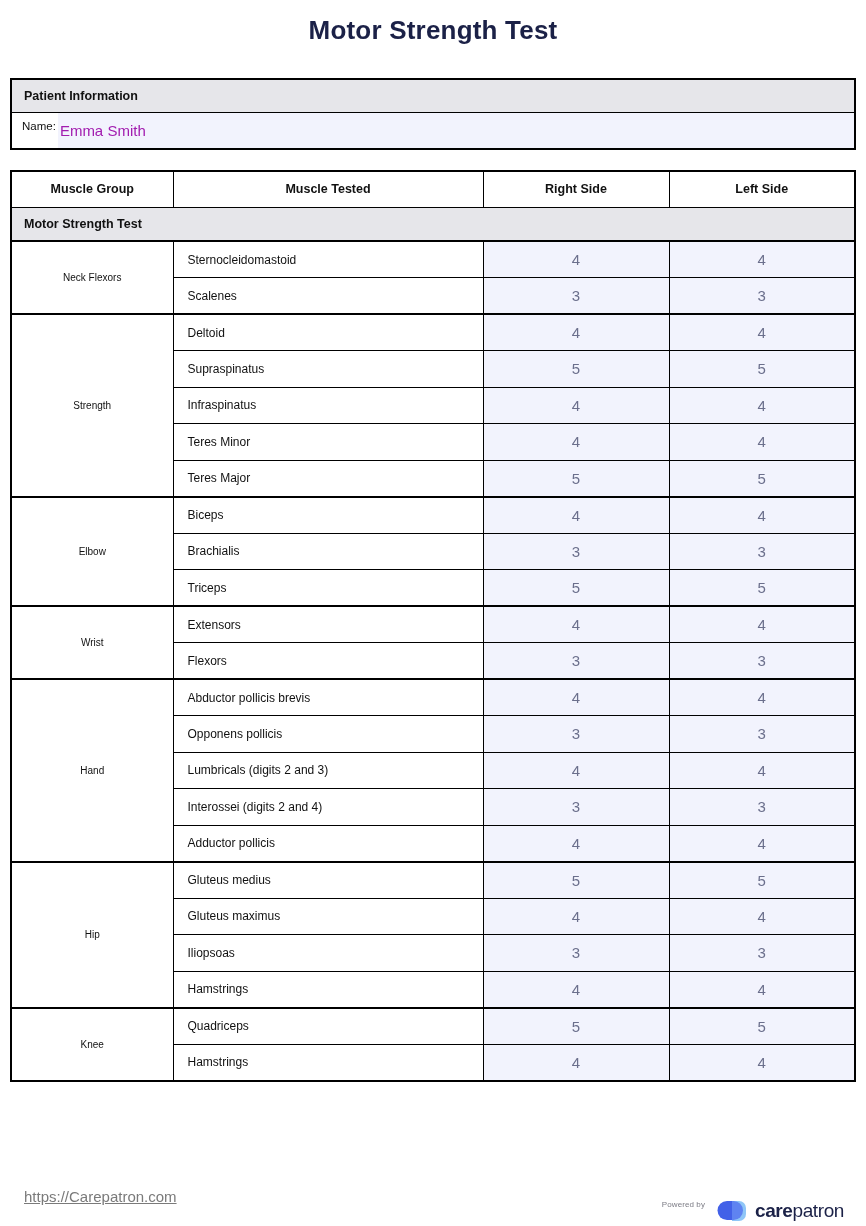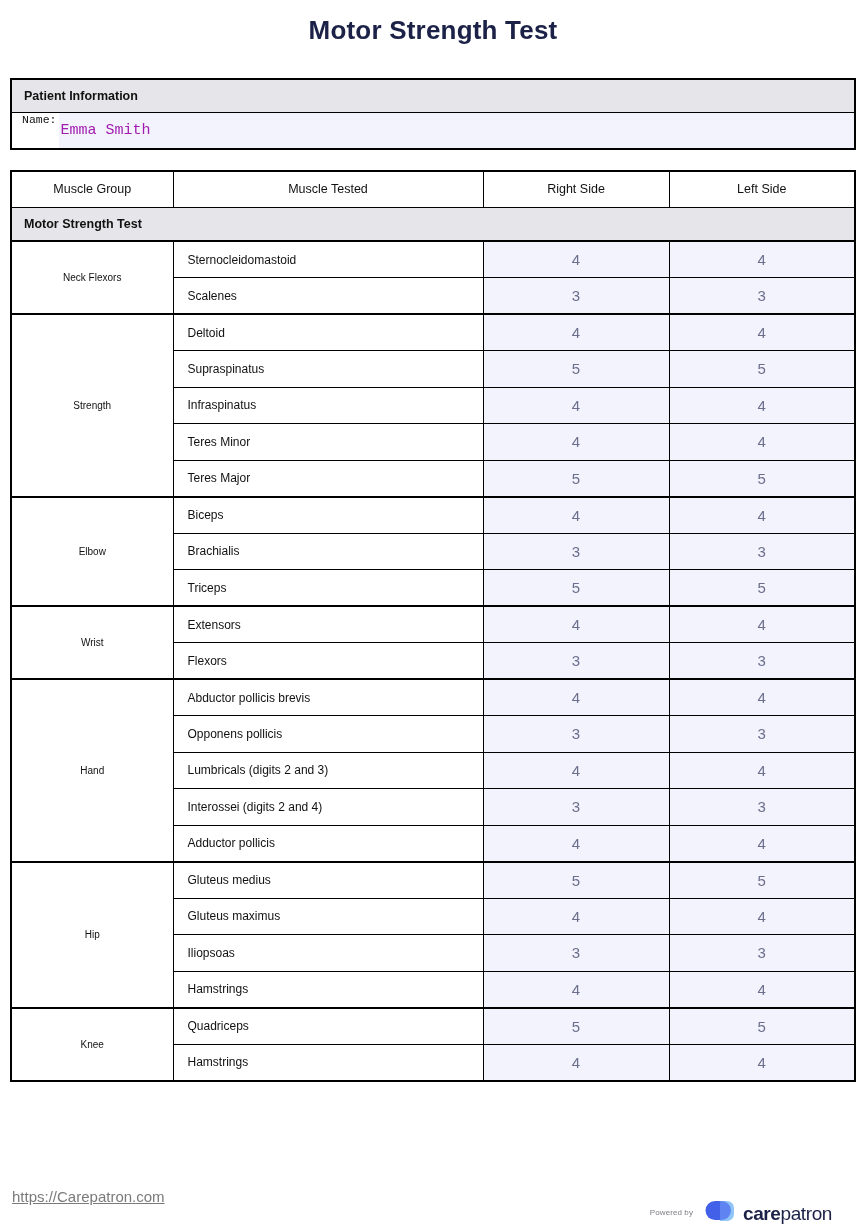--- a/index.html
+++ b/index.html
@@ -59,24 +59,23 @@
 
   
   .field {
     position: relative;
     height: 36px;
     background: #ffffff;
     padding: 0 !important;
   }
   .field-inner {
     display: flex;
-    align-items: flex-start;
+    align-items: center;
     height: 100%;
     width: 100%;
-    font-family: Liberation Mono, monospace;
   }
   .field-label {
     font-size: 11.5px;
     color: #111111;
     white-space: nowrap;
     padding: 0 2px 8px 10px;
     line-height: 13px;
     flex: 0 0 auto;
   }
   .field-value {
@@ -95,21 +94,21 @@
   .field-value.empty { color: transparent; }
 
   
   .col-group { width: 162px; }
   .col-muscle { width: 310px; }
   .col-right  { width: 186px; }
   .col-left   { width: 186px; }
 
   .mst thead th {
     font-size: 12.5px;
-    font-weight: normal;
+    font-weight: bold;
     text-align: center;
     height: 37px;
     background: #ffffff;
     color: #111111;
   }
 
   .grp-cell {
     text-align: center;
     font-size: 10px;
     color: #111111;
@@ -137,38 +136,37 @@
     border-bottom: 2px solid #000 !important;
   }
   tr.grp-first > td.muscle-cell,
   tr.grp-first > td.score-cell {
     border-top: 2px solid #000 !important;
   }
 
   
   .footer {
     position: absolute;
-    left: 0;
+    left: 12px;
     bottom: 0;
     width: 846px;
     height: 50px;
     display: flex;
     align-items: center;
     justify-content: space-between;
     padding: 0 14px 8px 12px;
   }
   .footer-url {
     font-size: 15px;
     color: #7a7a7a;
     text-decoration: underline;
     line-height: 18px;
   }
   .brand {
     display: flex;
-    align-items: center;
     gap: 8px;
     margin-top: 32px;
   }
   .brand-powered {
     font-size: 8px;
     color: #7c7c85;
     line-height: 10px;
     letter-spacing: 0.1px;
   }
   .brand-mark {

